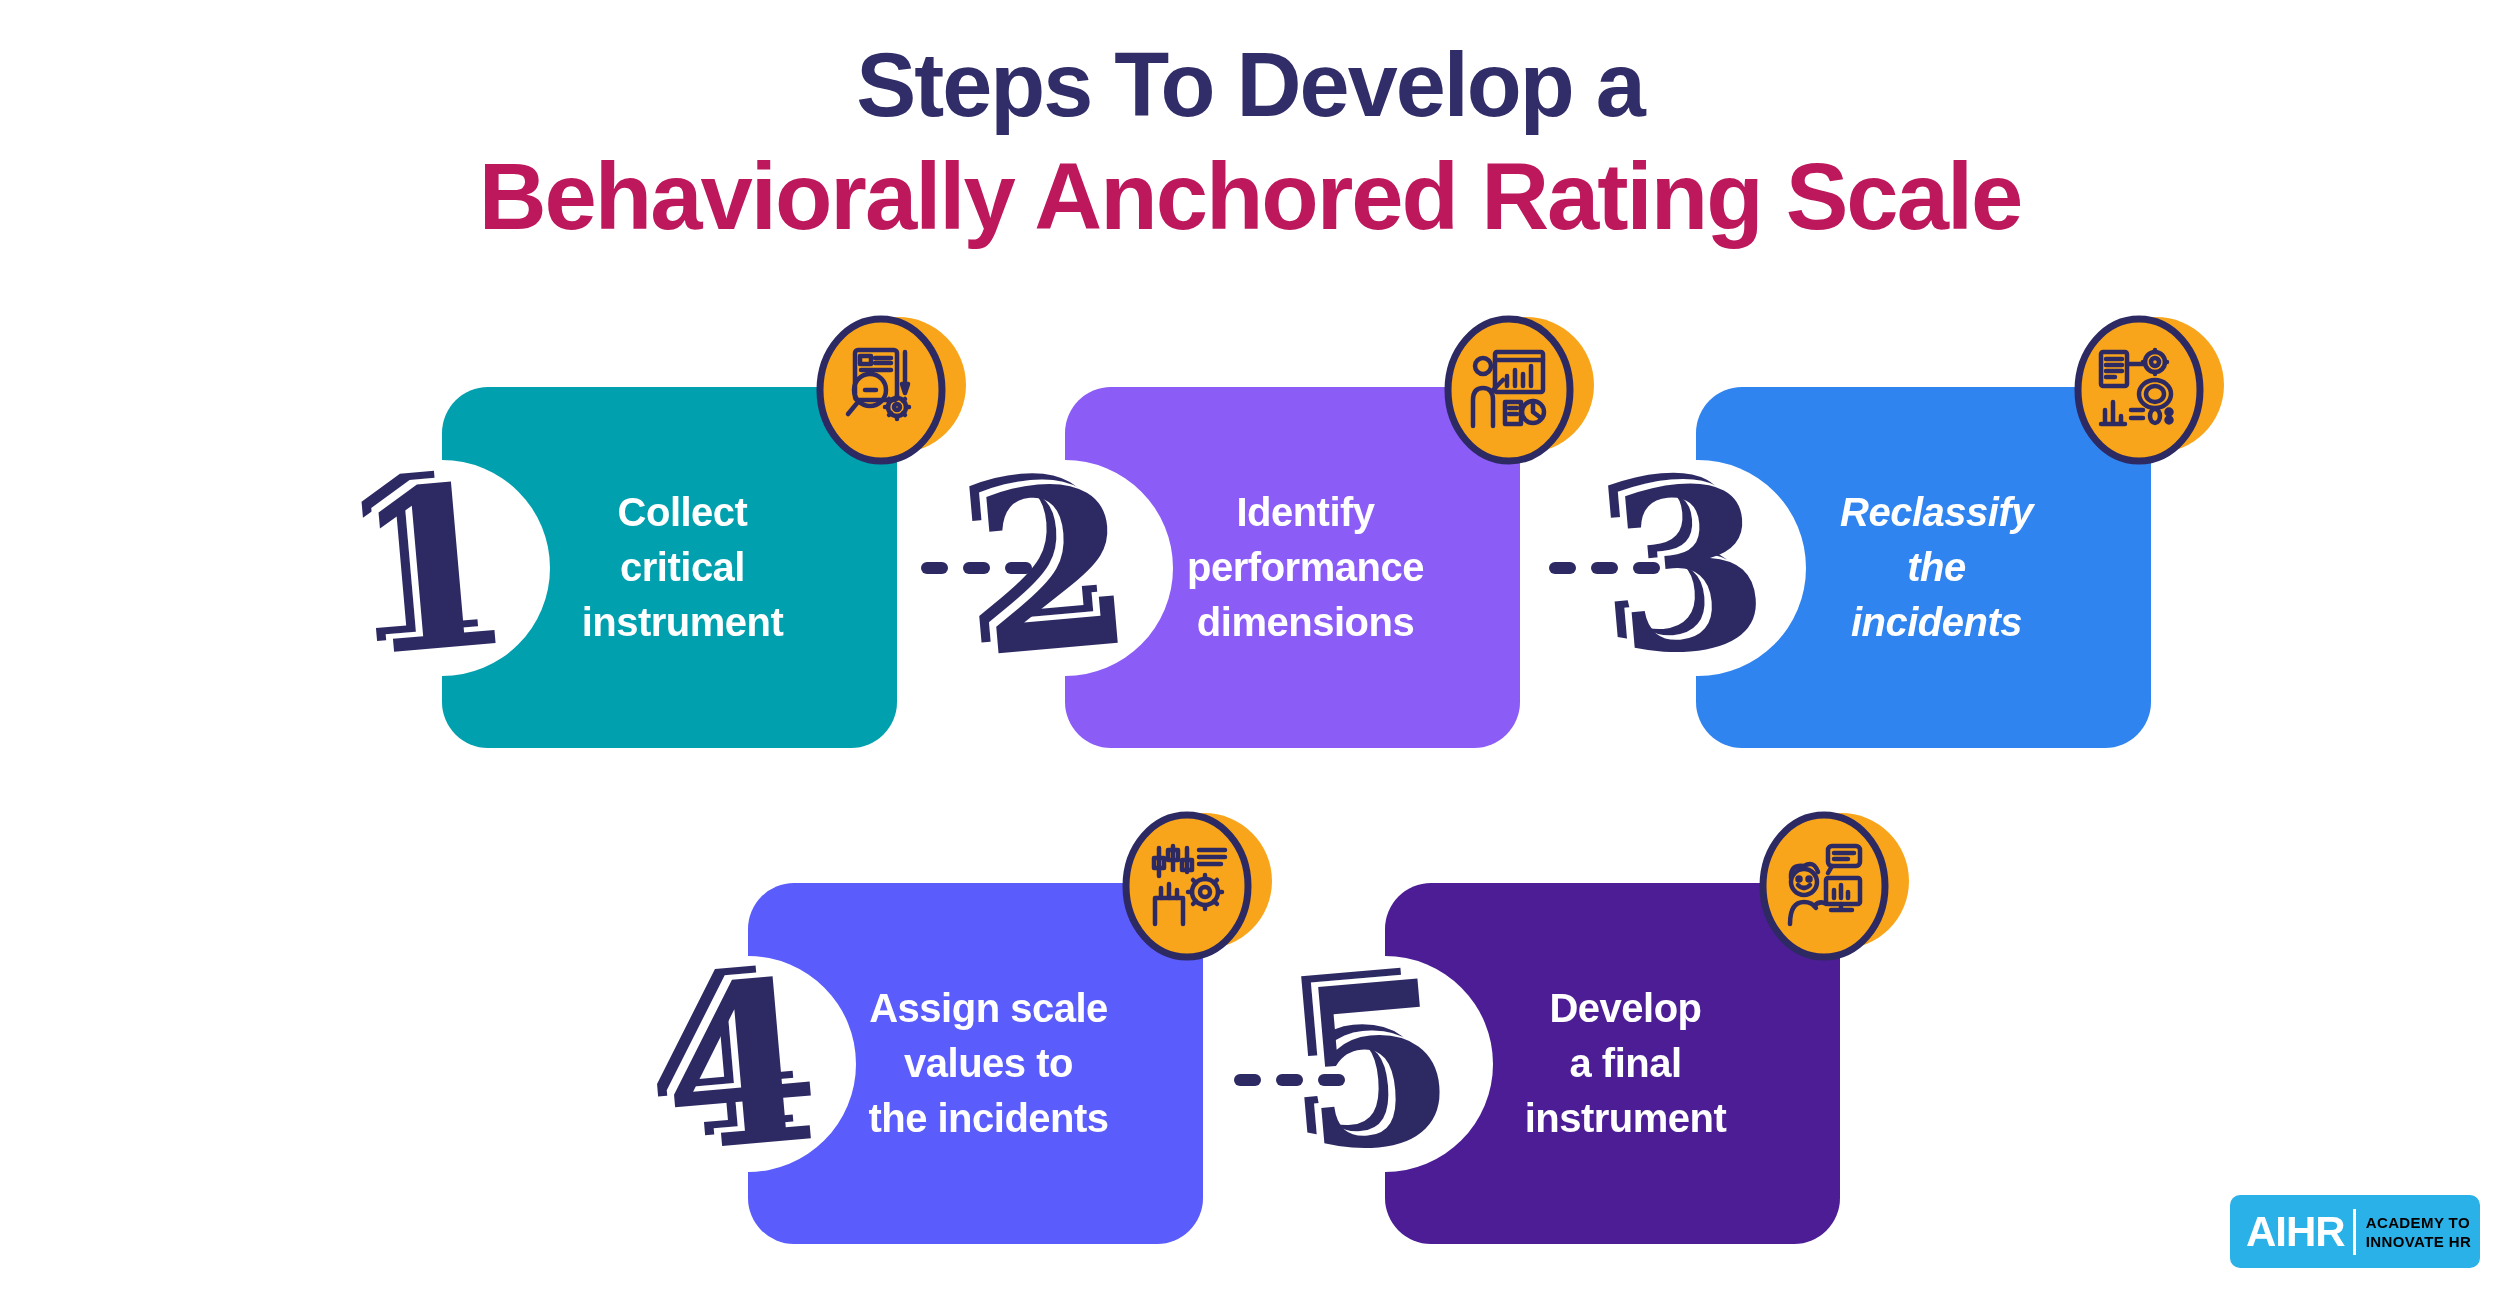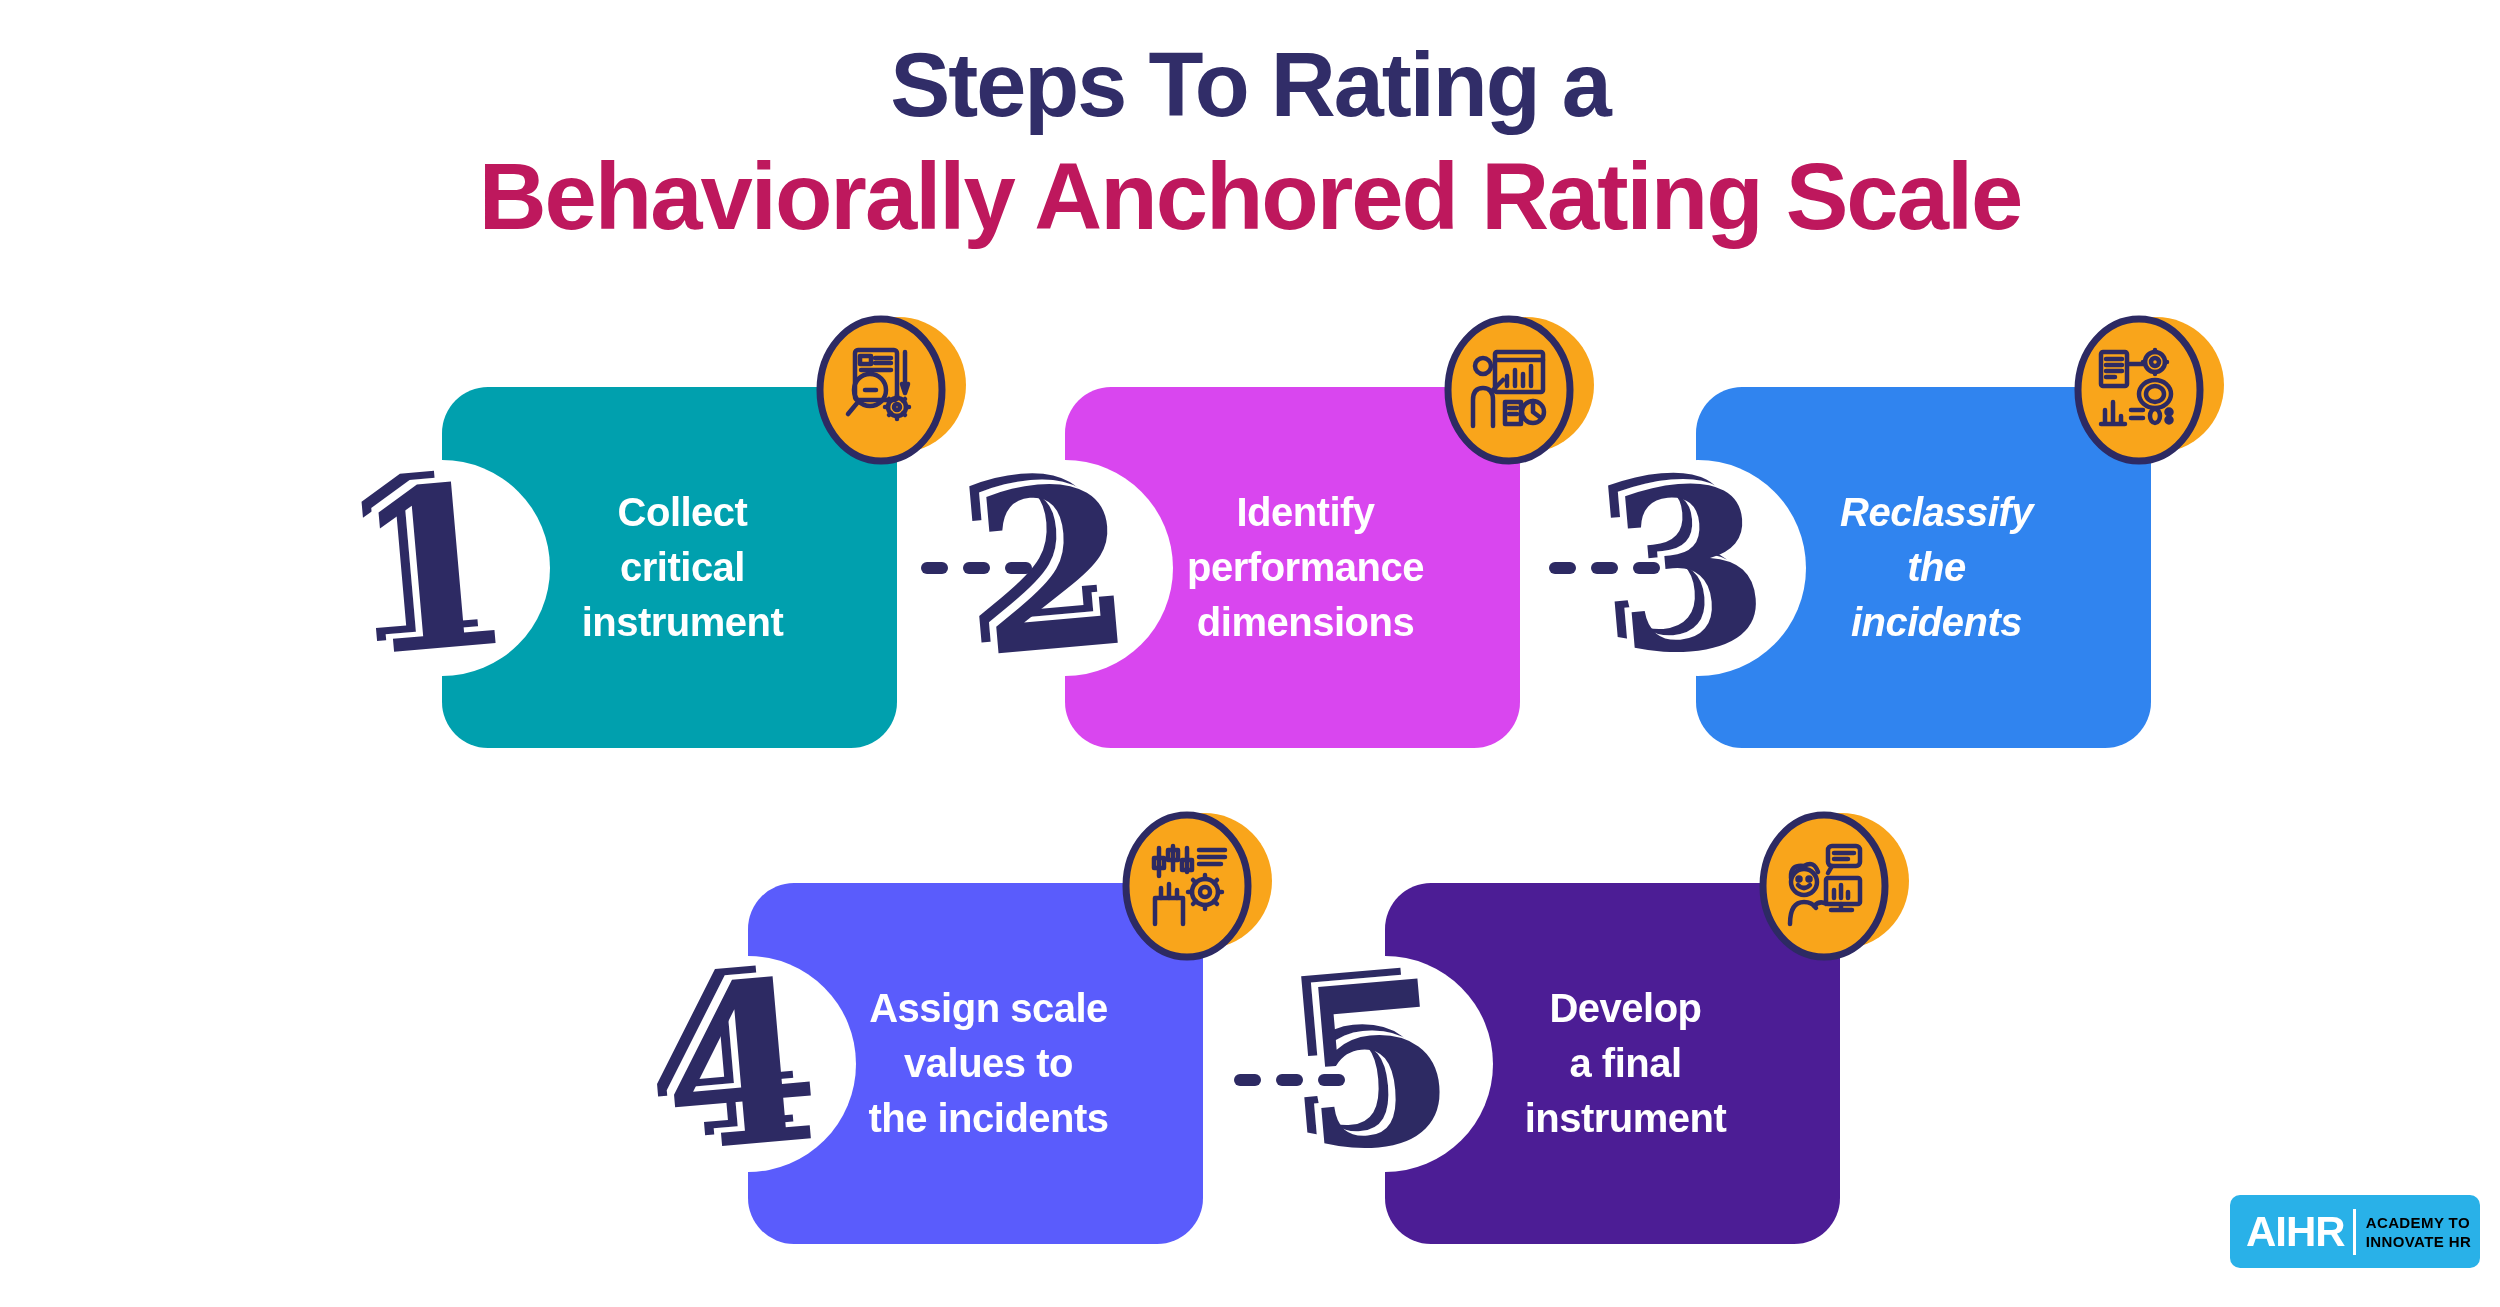--- a/index.html
+++ b/index.html
@@ -66,21 +66,21 @@
   }
   .logo-brand{color:#fff;font-size:42px;font-weight:bold;letter-spacing:-1px;}
   .logo-divider{width:3px;height:46px;background:#fff;margin:0 10px 0 8px;}
   .logo-tagline{color:#000000;font-size:15px;font-weight:bold;line-height:19px;letter-spacing:0.4px;white-space:pre-line;}
 </style>
 </head>
 <body>
 
 <div class="canvas">
 
-  <div class="title-line title-1">Steps To Rating a</div>
+  <div class="title-line title-1">Steps To Develop a</div>
   <div class="title-line title-2">Behaviorally Anchored Rating Scale</div>
 
   <div class="box box-1" style="background: rgb(0, 160, 174);">
     <div class="label">Collect
 critical
 instrument</div>
   </div>
   <div class="notch notch-1"></div>
   <div class="num num-1">1</div>
   <svg class="badge badge-1" viewBox="0 0 160 160">
@@ -93,21 +93,21 @@
       <circle cx="29" cy="40" r="16"></circle>
       <path d="M24 40 H35"></path>
       <path d="M17 52 L7 64"></path>
       <circle cx="56" cy="57" r="9"></circle>
       <circle cx="56" cy="57" r="3"></circle>
       <path d="M56 45 V48 M56 66 V69 M44 57 H47 M65 57 H68 M48 49 L50 51 M62 63 L64 65 M48 65 L50 63 M62 51 L64 49"></path>
       <path d="M64 2 V34 M61 34 L64 43 L67 34"></path>
     </g>
   </svg>
 
-  <div class="box box-2" style="background: #d946ef;">
+  <div class="box box-2" style="background: #8b5cf6;">
     <div class="label">Identify
 performance
 dimensions</div>
   </div>
   <div class="notch notch-2"></div>
   <div class="num num-2">2</div>
   <svg class="badge badge-2" viewBox="0 0 160 160">
     <circle cx="88" cy="76" r="68" fill="#F9A51B"></circle>
     <ellipse cx="71" cy="81" rx="61" ry="71" stroke-width="7" fill="#F9A51B" stroke="#2D2A63"></ellipse>
     <g transform="translate(31,41)" fill="none" stroke-width="4.5" stroke-linecap="round" stroke-linejoin="round" stroke="#2D2A63">

